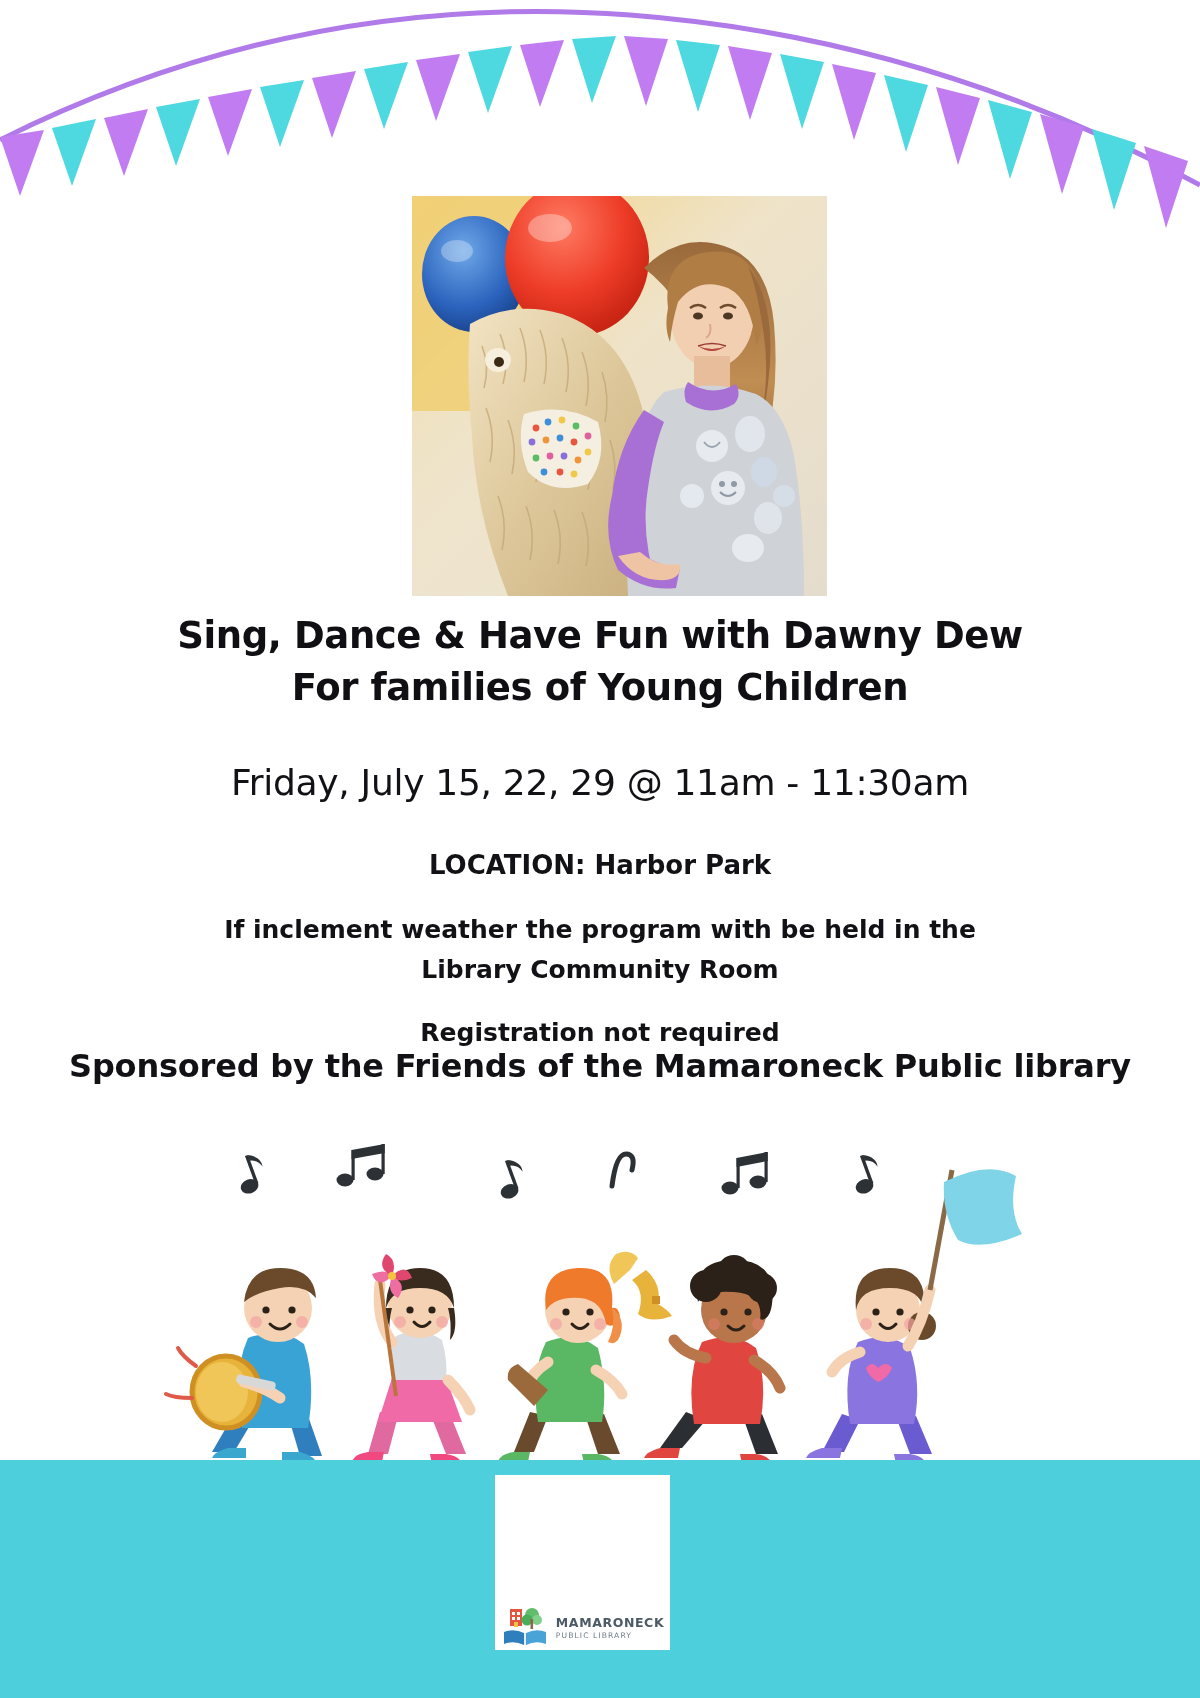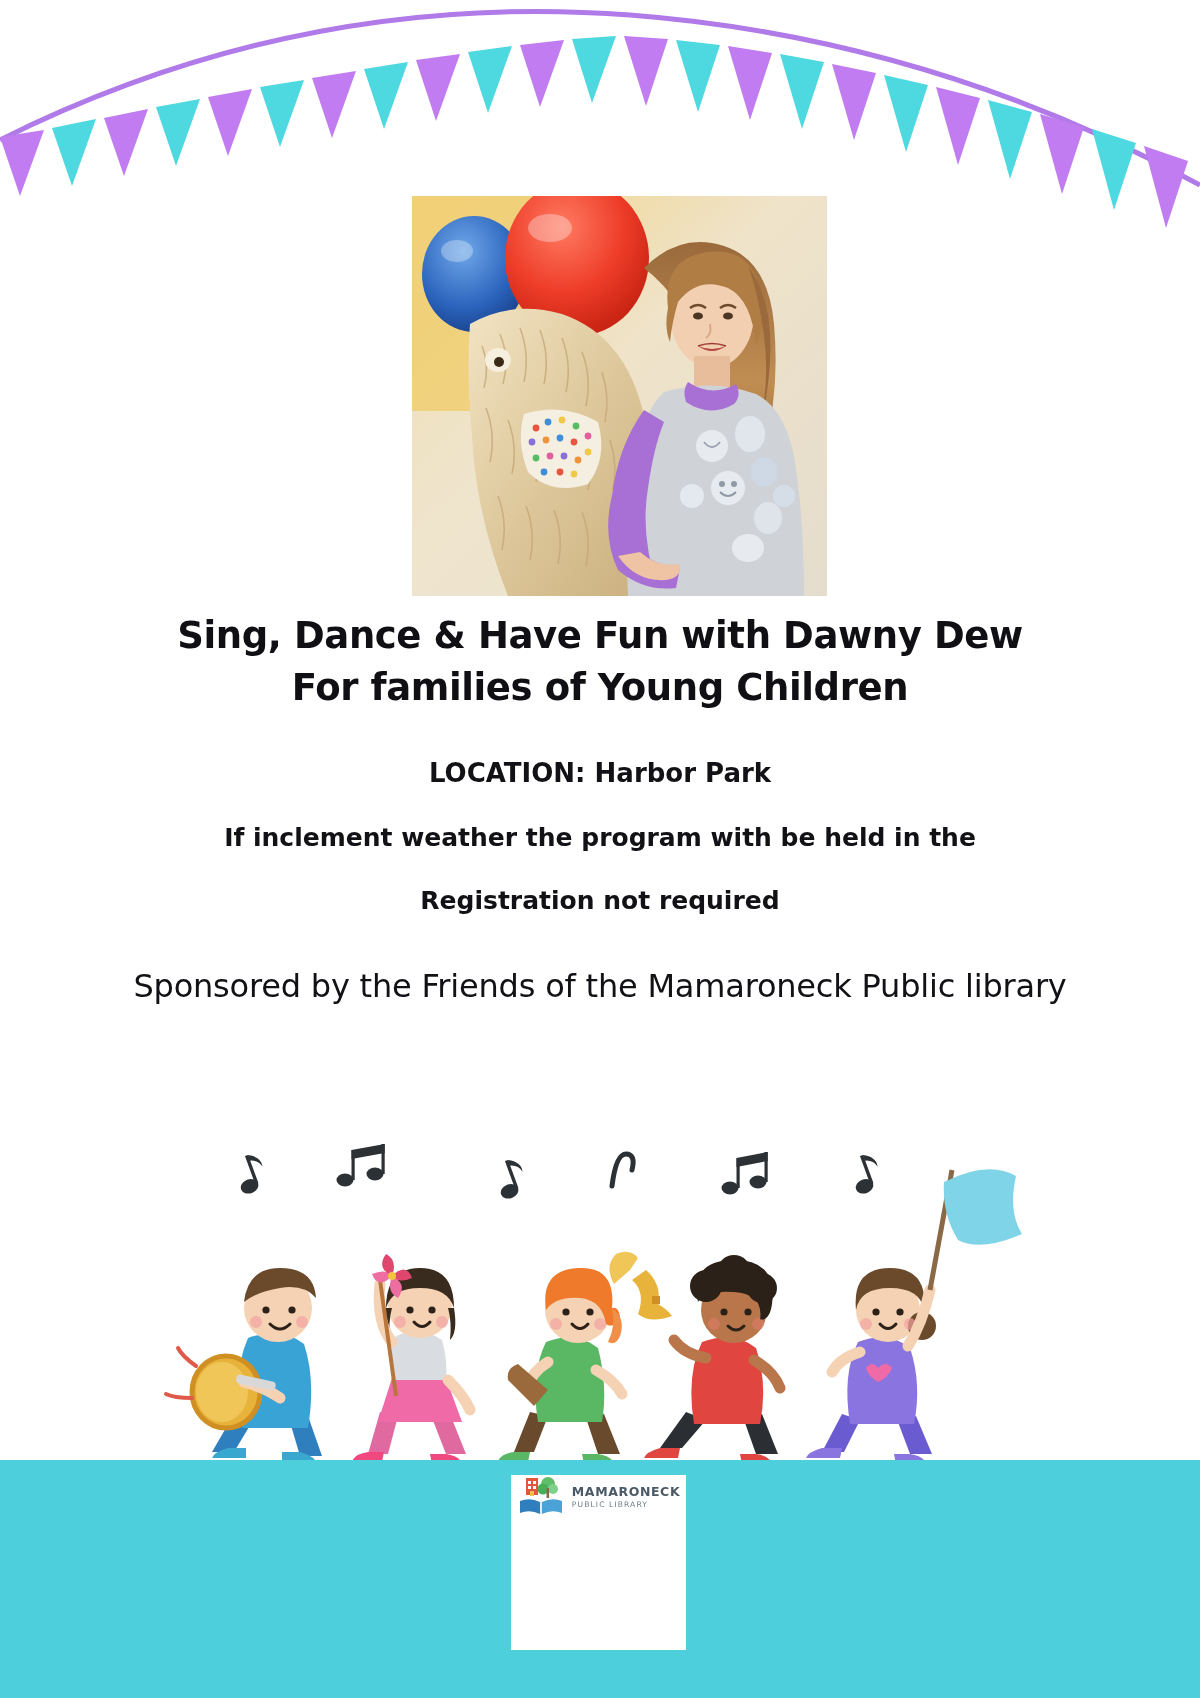--- a/index.html
+++ b/index.html
@@ -99,22 +99,22 @@
     font-weight: bold;
     font-size: 25px;
     color: #111116;
     margin-top: 28px;
   }
 
   .sponsor {
     font-family: "DejaVu Sans", sans-serif;
     font-size: 32px;
     color: #111116;
-    margin-top: 52px;
     letter-spacing: -0.2px;
+    font-weight: bold;
   }
 
   
   .parade {
     position: absolute;
     left: 0;
     bottom: 238px;
     width: 1200px;
     height: 330px;
     pointer-events: none;
@@ -130,23 +130,22 @@
     background: #4ecfdc;
   }
   .logo-card {
     position: absolute;
     left: 495px;
     bottom: 48px;
     width: 175px;
     height: 175px;
     background: #ffffff;
     display: flex;
-    align-items: flex-start;
+    align-items: flex-end;
     justify-content: center;
-    margin-left: 16px;
   }
   .logo-inner {
     display: flex;
     align-items: center;
     gap: 7px;
   }
   .logo-text {
     text-align: left;
     line-height: 1.05;
   }
@@ -336,25 +335,27 @@
       </g>
     </svg>
   </div>
 
   <div class="text-block">
     <h1 class="headline">
       <span>Sing, Dance &amp; Have Fun with Dawny Dew</span>
       <span class="line2">For families of Young Children</span>
     </h1>
 
+    <div class="datetime">Friday, July 15, 22, 29 @ 11am - 11:30am</div>
 
     <div class="location">LOCATION:  Harbor Park</div>
 
     <div class="weather">
       <span>If inclement weather the program with be held in the</span>
+      <span class="line2">Library Community Room</span>
     </div>
 
     <div class="registration">Registration not required</div>
 
     <div class="sponsor">Sponsored by the Friends of the Mamaroneck Public library</div>
   </div>
 
   <svg class="parade" viewBox="0 0 1200 330" xmlns="http://www.w3.org/2000/svg">
 
     <g fill="#2c3136">

